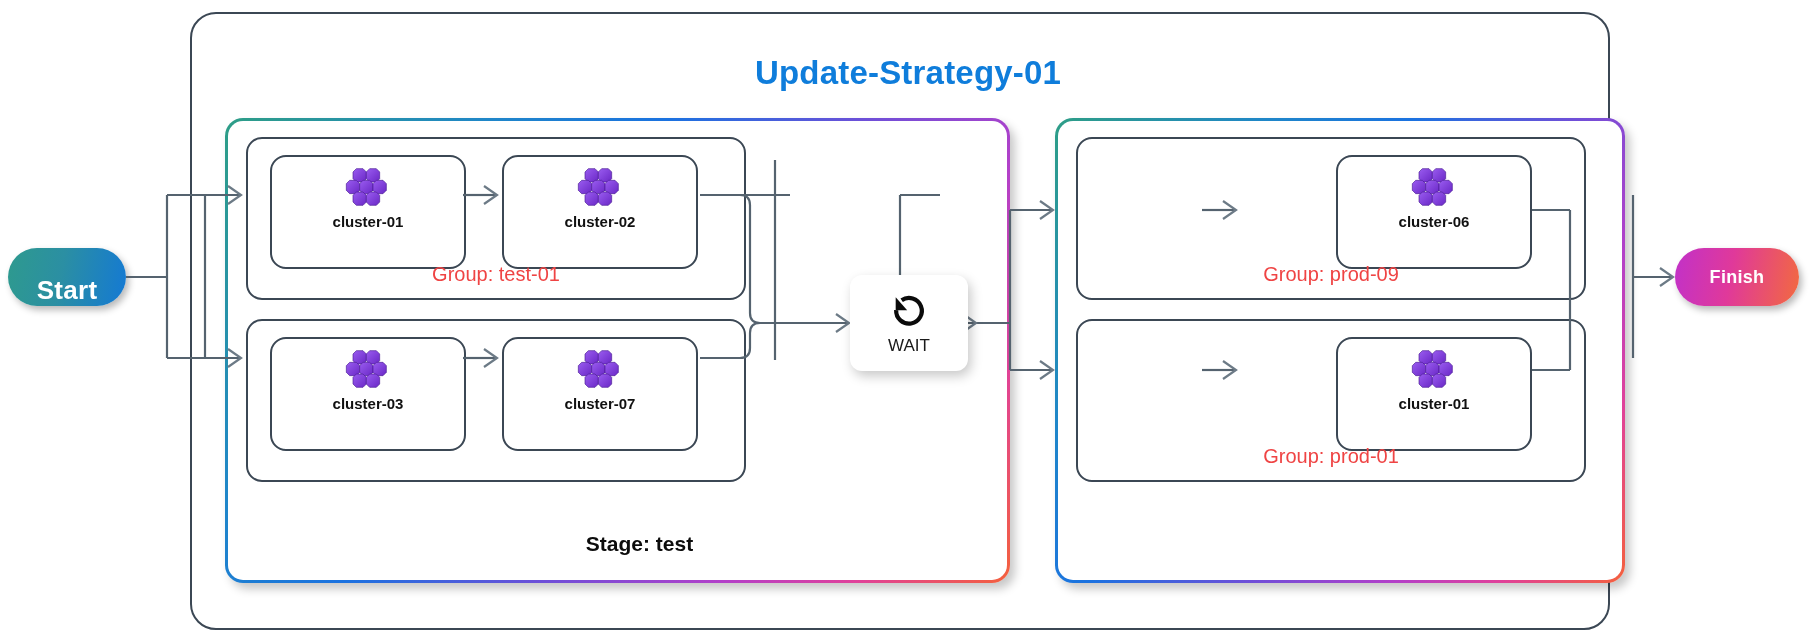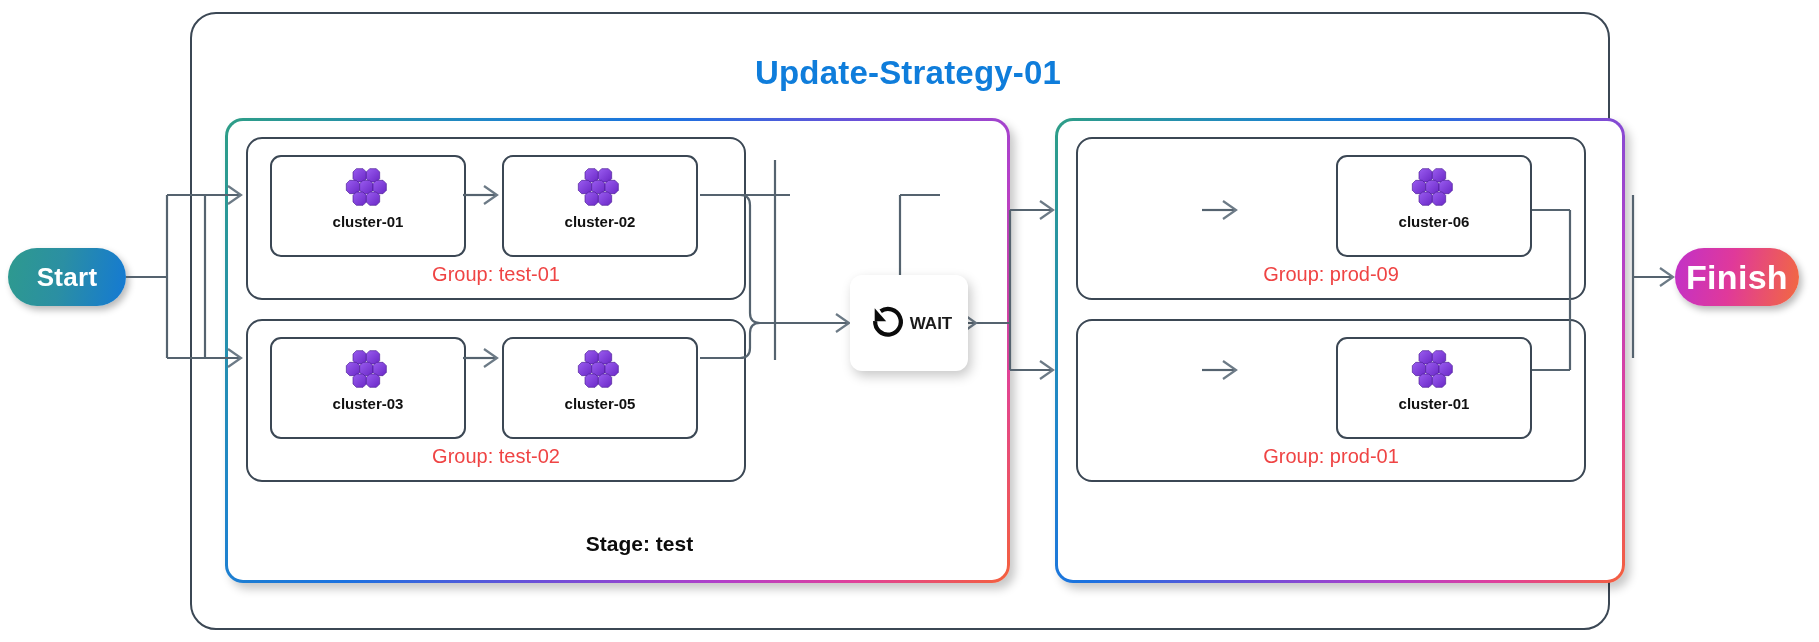--- a/index.html
+++ b/index.html
@@ -11,22 +11,22 @@
   }
   #stage-root{position:absolute;inset:0;}
 
   
   .terminal{
     position:absolute;display:flex;align-items:center;justify-content:center;
     border-radius:999px;color:#ffffff;font-weight:700;letter-spacing:.3px;
     box-shadow:3px 4px 7px rgba(0,0,0,.28);
   }
   #start-node{left:8px;top:248px;width:118px;height:58px;font-size:26px;
-    background:linear-gradient(100deg,#2e9a8e 0%,#2b8fa3 45%,#1479d4 100%);}
-  #finish-node{left:1675px;top:248px;width:124px;height:58px;font-size:34px;
+    background:linear-gradient(100deg,#2e9a8e 0%,#2b8fa3 45%,#1479d4 100%);align-items:flex-end;}
+  #finish-node{left:1675px;top:248px;width:124px;height:58px;font-size:18px;
     background:linear-gradient(100deg,#c131c9 0%,#e0399a 45%,#f26a3f 100%);}
 
   
   #strategy-frame{
     position:absolute;left:190px;top:12px;width:1420px;height:618px;
     border:2px solid #3b4754;border-radius:26px;background:#fff;
     box-sizing:border-box;
   }
   #strategy-title{
     position:absolute;left:0;right:0;top:40px;text-align:center;
@@ -60,38 +60,37 @@
     position:absolute;left:0;right:0;bottom:12px;text-align:center;
     font-size:20px;color:#ef4444;font-weight:400;
   }
   #group-test-01{left:18px;top:16px;width:500px;height:163px;}
   #group-test-02{left:18px;top:198px;width:500px;height:163px;}
   #group-prod-01{left:18px;top:16px;width:510px;height:163px;}
   #group-prod-02{left:18px;top:198px;width:510px;height:163px;}
 
   
   .cluster{
-    position:absolute;top:16px;width:196px;height:102px;
-    border:2px solid #3b4754;border-radius:11px;background:#fff;
+    position:absolute;top:16px;width:196px;height:114px;
+    border:2px solid #3b4754;border-radius:16px;background:#fff;
     box-sizing:border-box;display:flex;flex-direction:column;
     align-items:center;justify-content:flex-start;padding-top:8px;
   }
   .cluster.left{left:22px;}
   .cluster.right{left:254px;}
   #group-prod-01 .cluster.right,#group-prod-02 .cluster.right{left:258px;}
   .cluster-label{font-size:15px;font-weight:700;color:#111;margin-top:4px;}
   .cluster-icon{width:50px;height:44px;display:block;}
 
   
   #wait-node{
     position:absolute;left:850px;top:275px;width:118px;height:96px;
     background:#fff;border-radius:12px;box-shadow:3px 5px 12px rgba(0,0,0,.22);
-    display:flex;align-items:center;justify-content:center;
+    display:flex;flex-direction:column;align-items:center;justify-content:center;
     z-index:6;
-    font-weight:bold;
   }
   #wait-label{font-size:17px;color:#1a1a1a;margin-top:2px;}
   #wait-icon{width:44px;height:44px;}
 
   
   #wires{position:absolute;left:0;top:0;width:1819px;height:642px;
     pointer-events:none;z-index:2;}
   .wire{fill:none;stroke:#55636f;stroke-width:2.2;}
   .arrow-head{fill:none;stroke:#6c7a86;stroke-width:2.2;}
 </style>
@@ -223,23 +222,22 @@
             <g fill="url(#cg1)" stroke="#4c1d95" stroke-width="0.8">
               <path d="M16 4 h8 l4 4 v8 l-4 4 h-8 l-4 -4 v-8 z"></path>
               <path d="M32 4 h8 l4 4 v8 l-4 4 h-8 l-4 -4 v-8 z"></path>
               <path d="M8 18 h8 l4 4 v8 l-4 4 h-8 l-4 -4 v-8 z"></path>
               <path d="M24 18 h8 l4 4 v8 l-4 4 h-8 l-4 -4 v-8 z"></path>
               <path d="M40 18 h8 l4 4 v8 l-4 4 h-8 l-4 -4 v-8 z"></path>
               <path d="M16 32 h8 l4 4 v8 l-4 4 h-8 l-4 -4 v-8 z"></path>
               <path d="M32 32 h8 l4 4 v8 l-4 4 h-8 l-4 -4 v-8 z"></path>
             </g>
           </svg>
-          <span class="cluster-label">cluster-05</span>
-        </div>
-        <div class="group-label">Group: test-02</div>
+          <span class="cluster-label">cluster-07</span>
+        </div>
       </div>
 
       <div class="stage-label">Stage: test</div>
     </div>
   </div>
 
   <div id="stage-prod" class="stage">
     <div class="stage-inner">
 
       <div id="group-prod-01" class="group">

